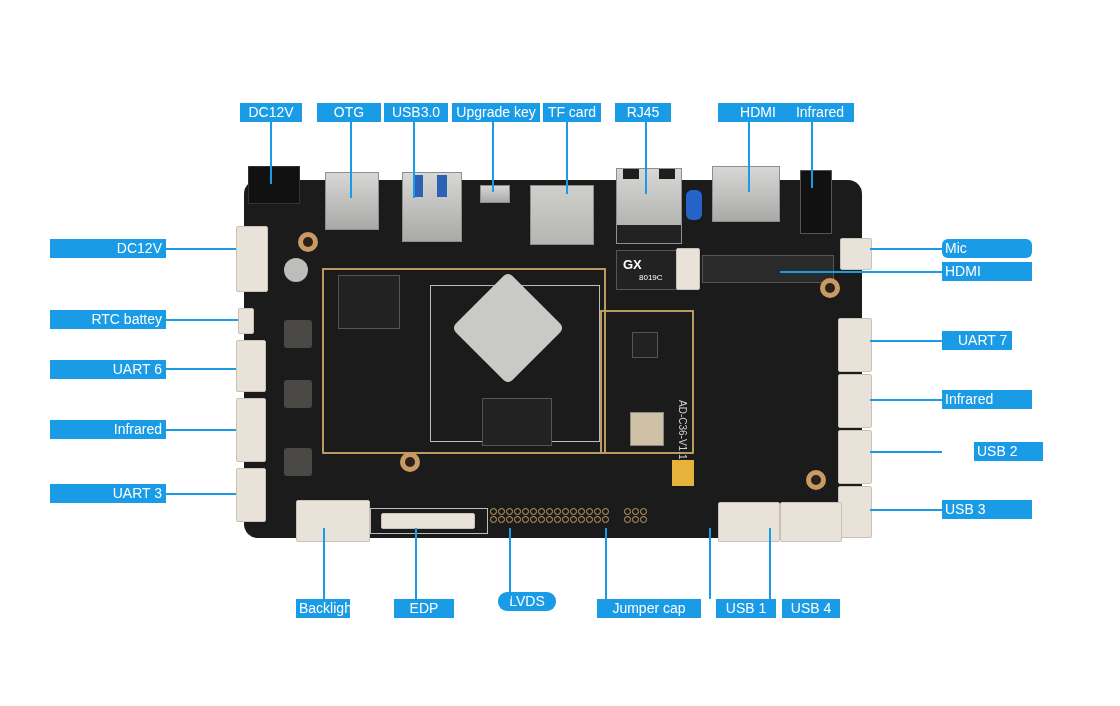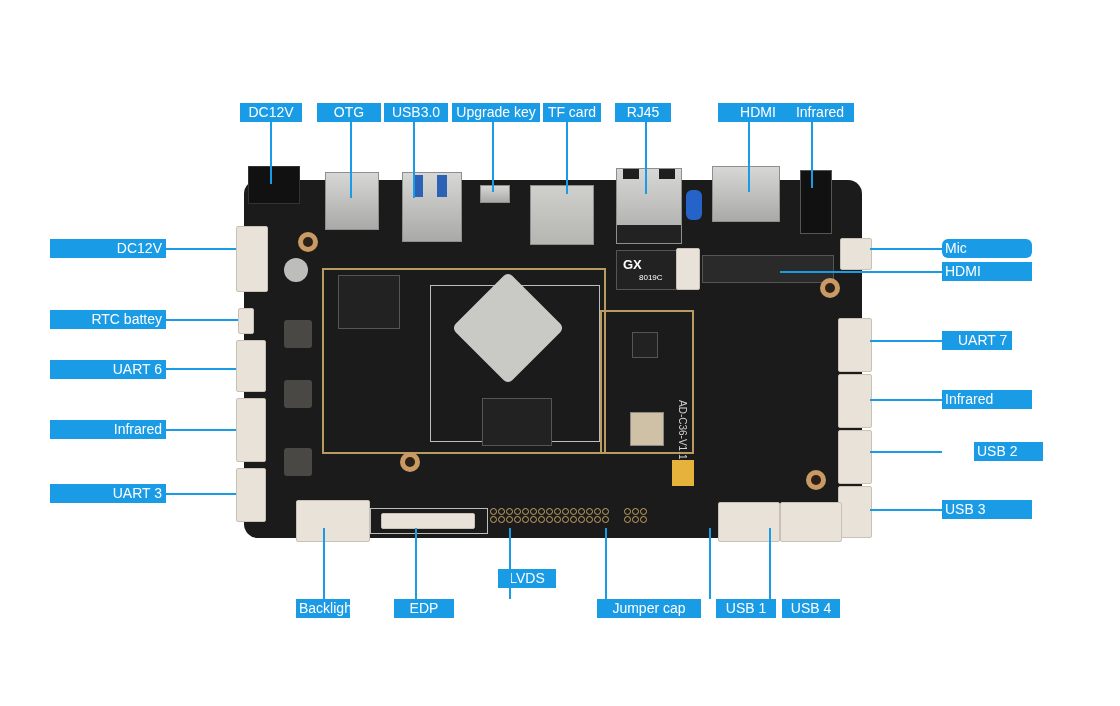--- a/index.html
+++ b/index.html
@@ -206,21 +206,21 @@
 
 <div class="label right" style="left:942px;top:500px;width:90px;">USB 3</div>
 <div class="line hline" style="left:870px;top:509px;width:72px;"></div>
 
 <div class="label bottom" style="left:296px;top:599px;width:54px;">Backlight</div>
 <div class="line vline" style="left:323px;top:528px;height:71px;"></div>
 
 <div class="label bottom" style="left:394px;top:599px;width:60px;">EDP</div>
 <div class="line vline" style="left:415px;top:528px;height:71px;"></div>
 
-<div class="label bottom" style="left:498px;top:569px;width:58px;">LVDS</div>
+<div class="label bottom" style="left:498px;top:592px;width:58px;border-radius:9px;">LVDS</div>
 <div class="line vline" style="left:509px;top:528px;height:71px;"></div>
 
 <div class="label bottom" style="left:597px;top:599px;width:104px;">Jumper cap</div>
 <div class="line vline" style="left:605px;top:528px;height:71px;"></div>
 
 <div class="label bottom" style="left:716px;top:599px;width:60px;">USB 1</div>
 <div class="line vline" style="left:709px;top:528px;height:71px;"></div>
 
 <div class="label bottom" style="left:782px;top:599px;width:58px;">USB 4</div>
 <div class="line vline" style="left:769px;top:528px;height:71px;"></div>

